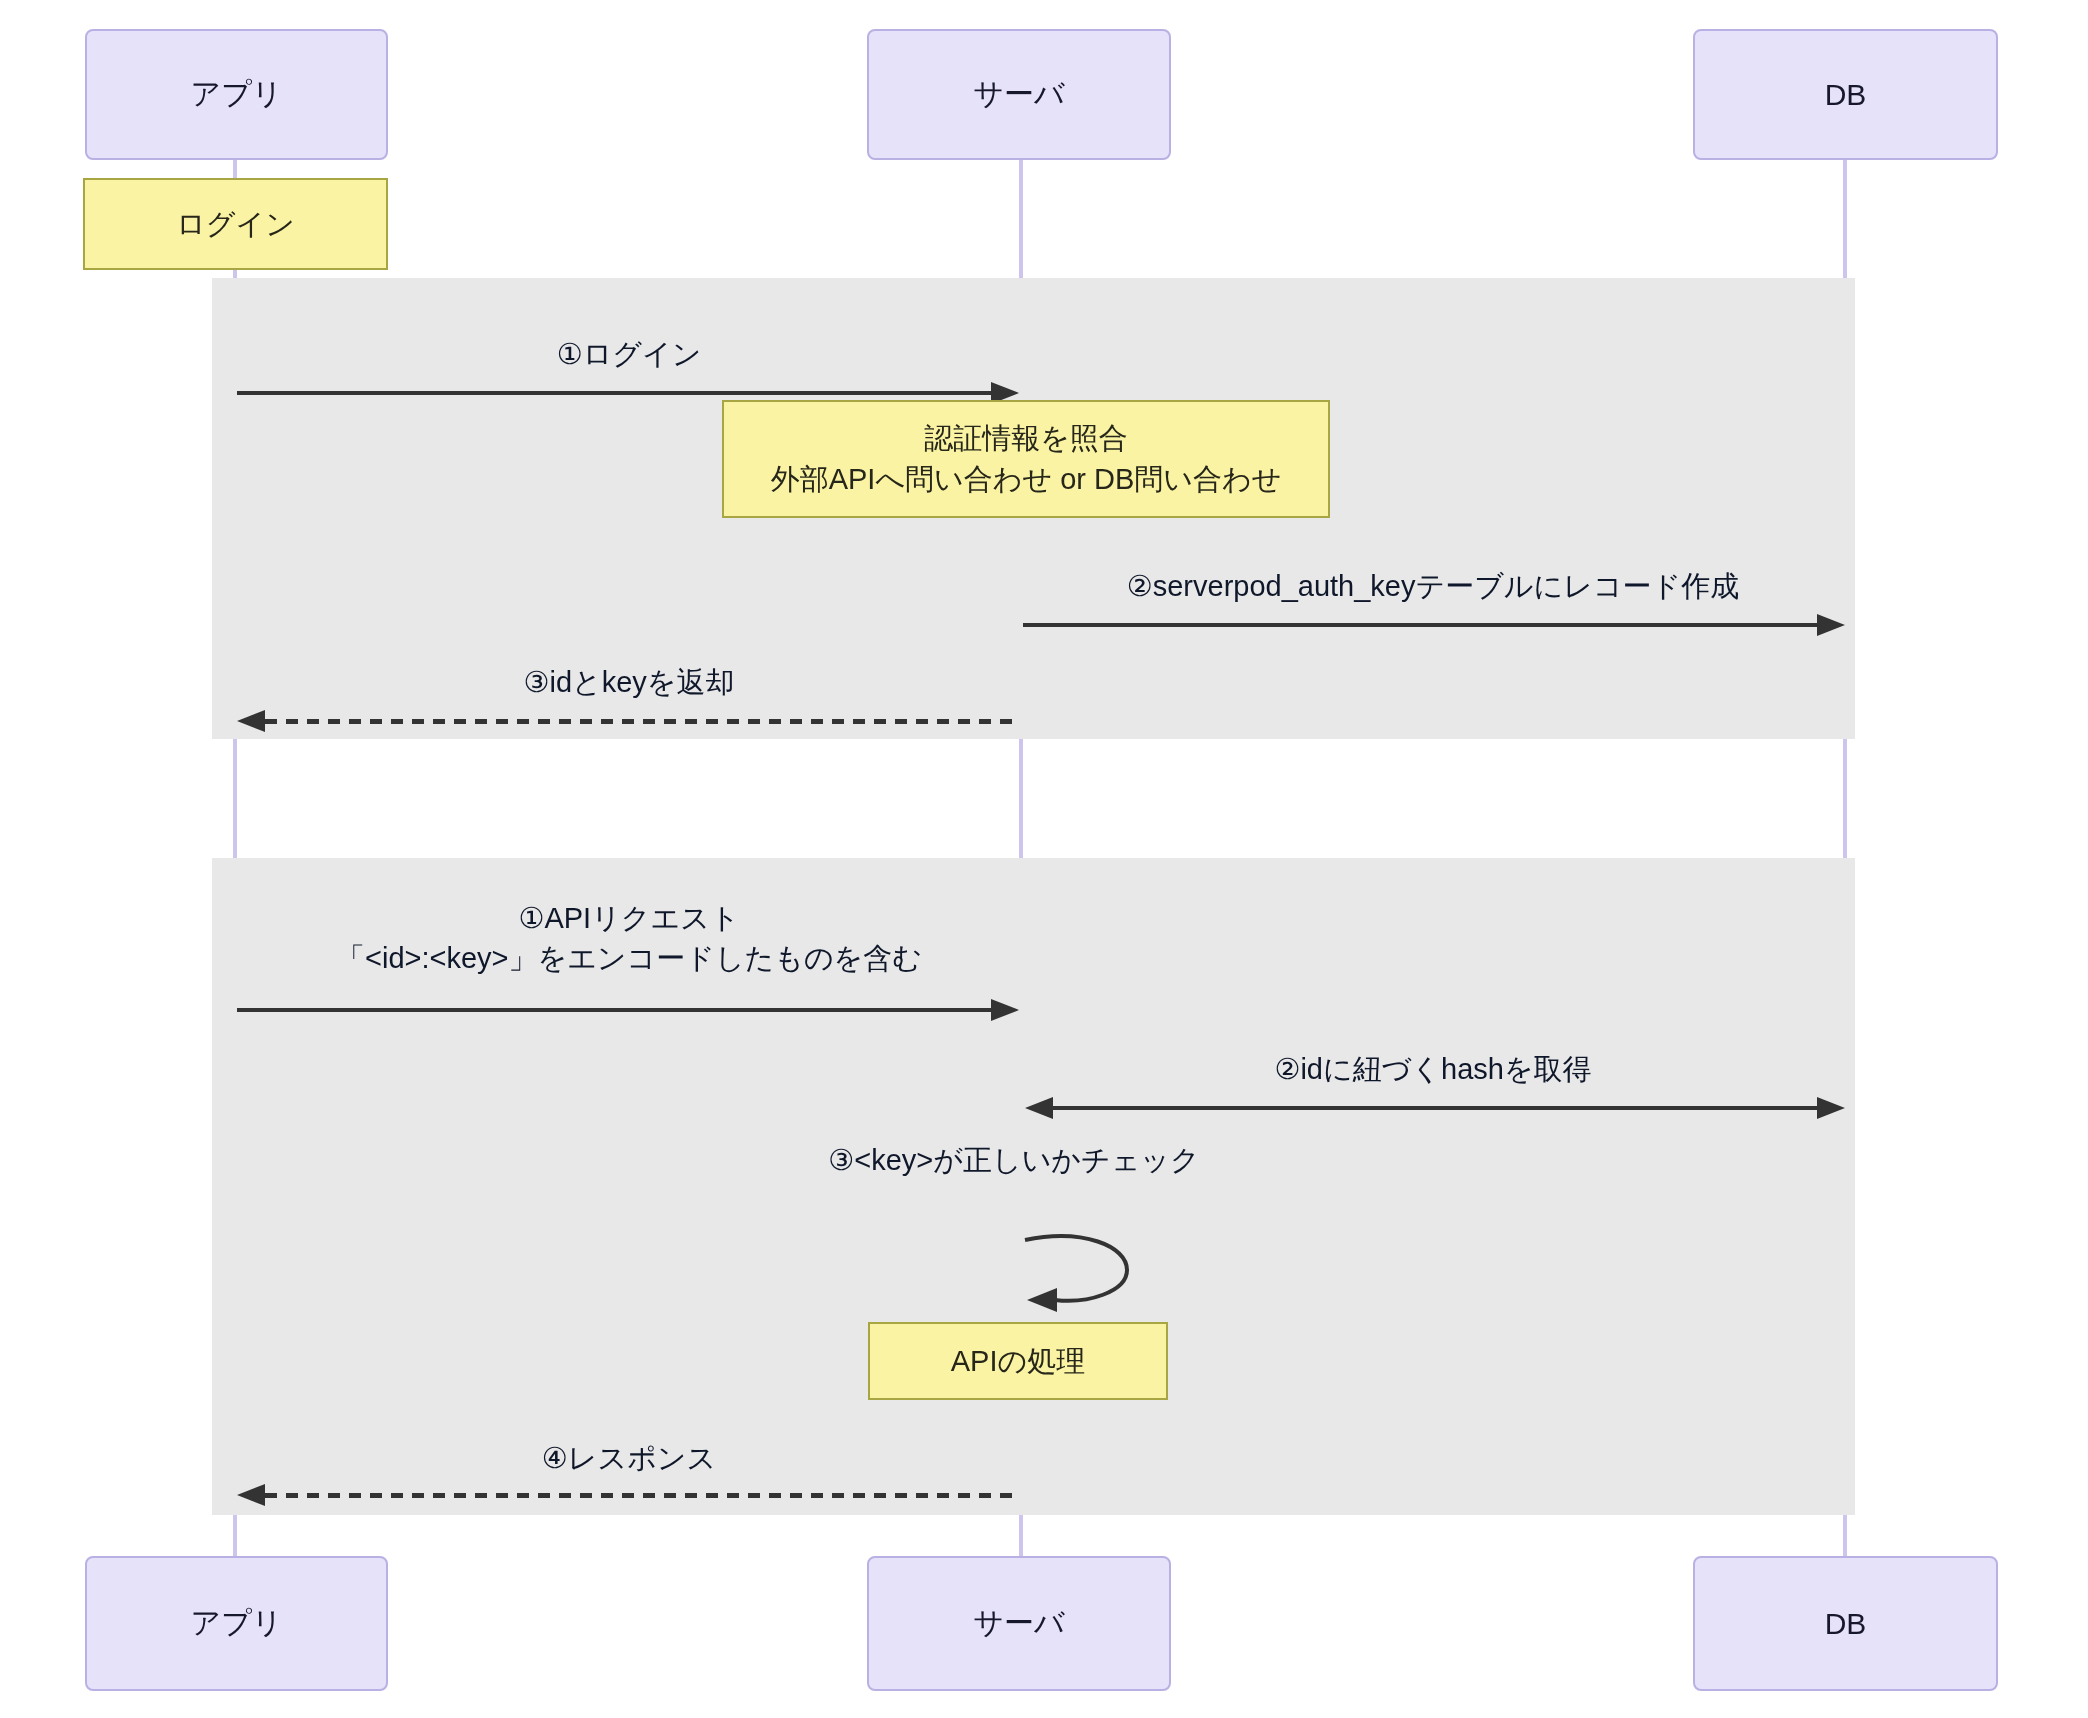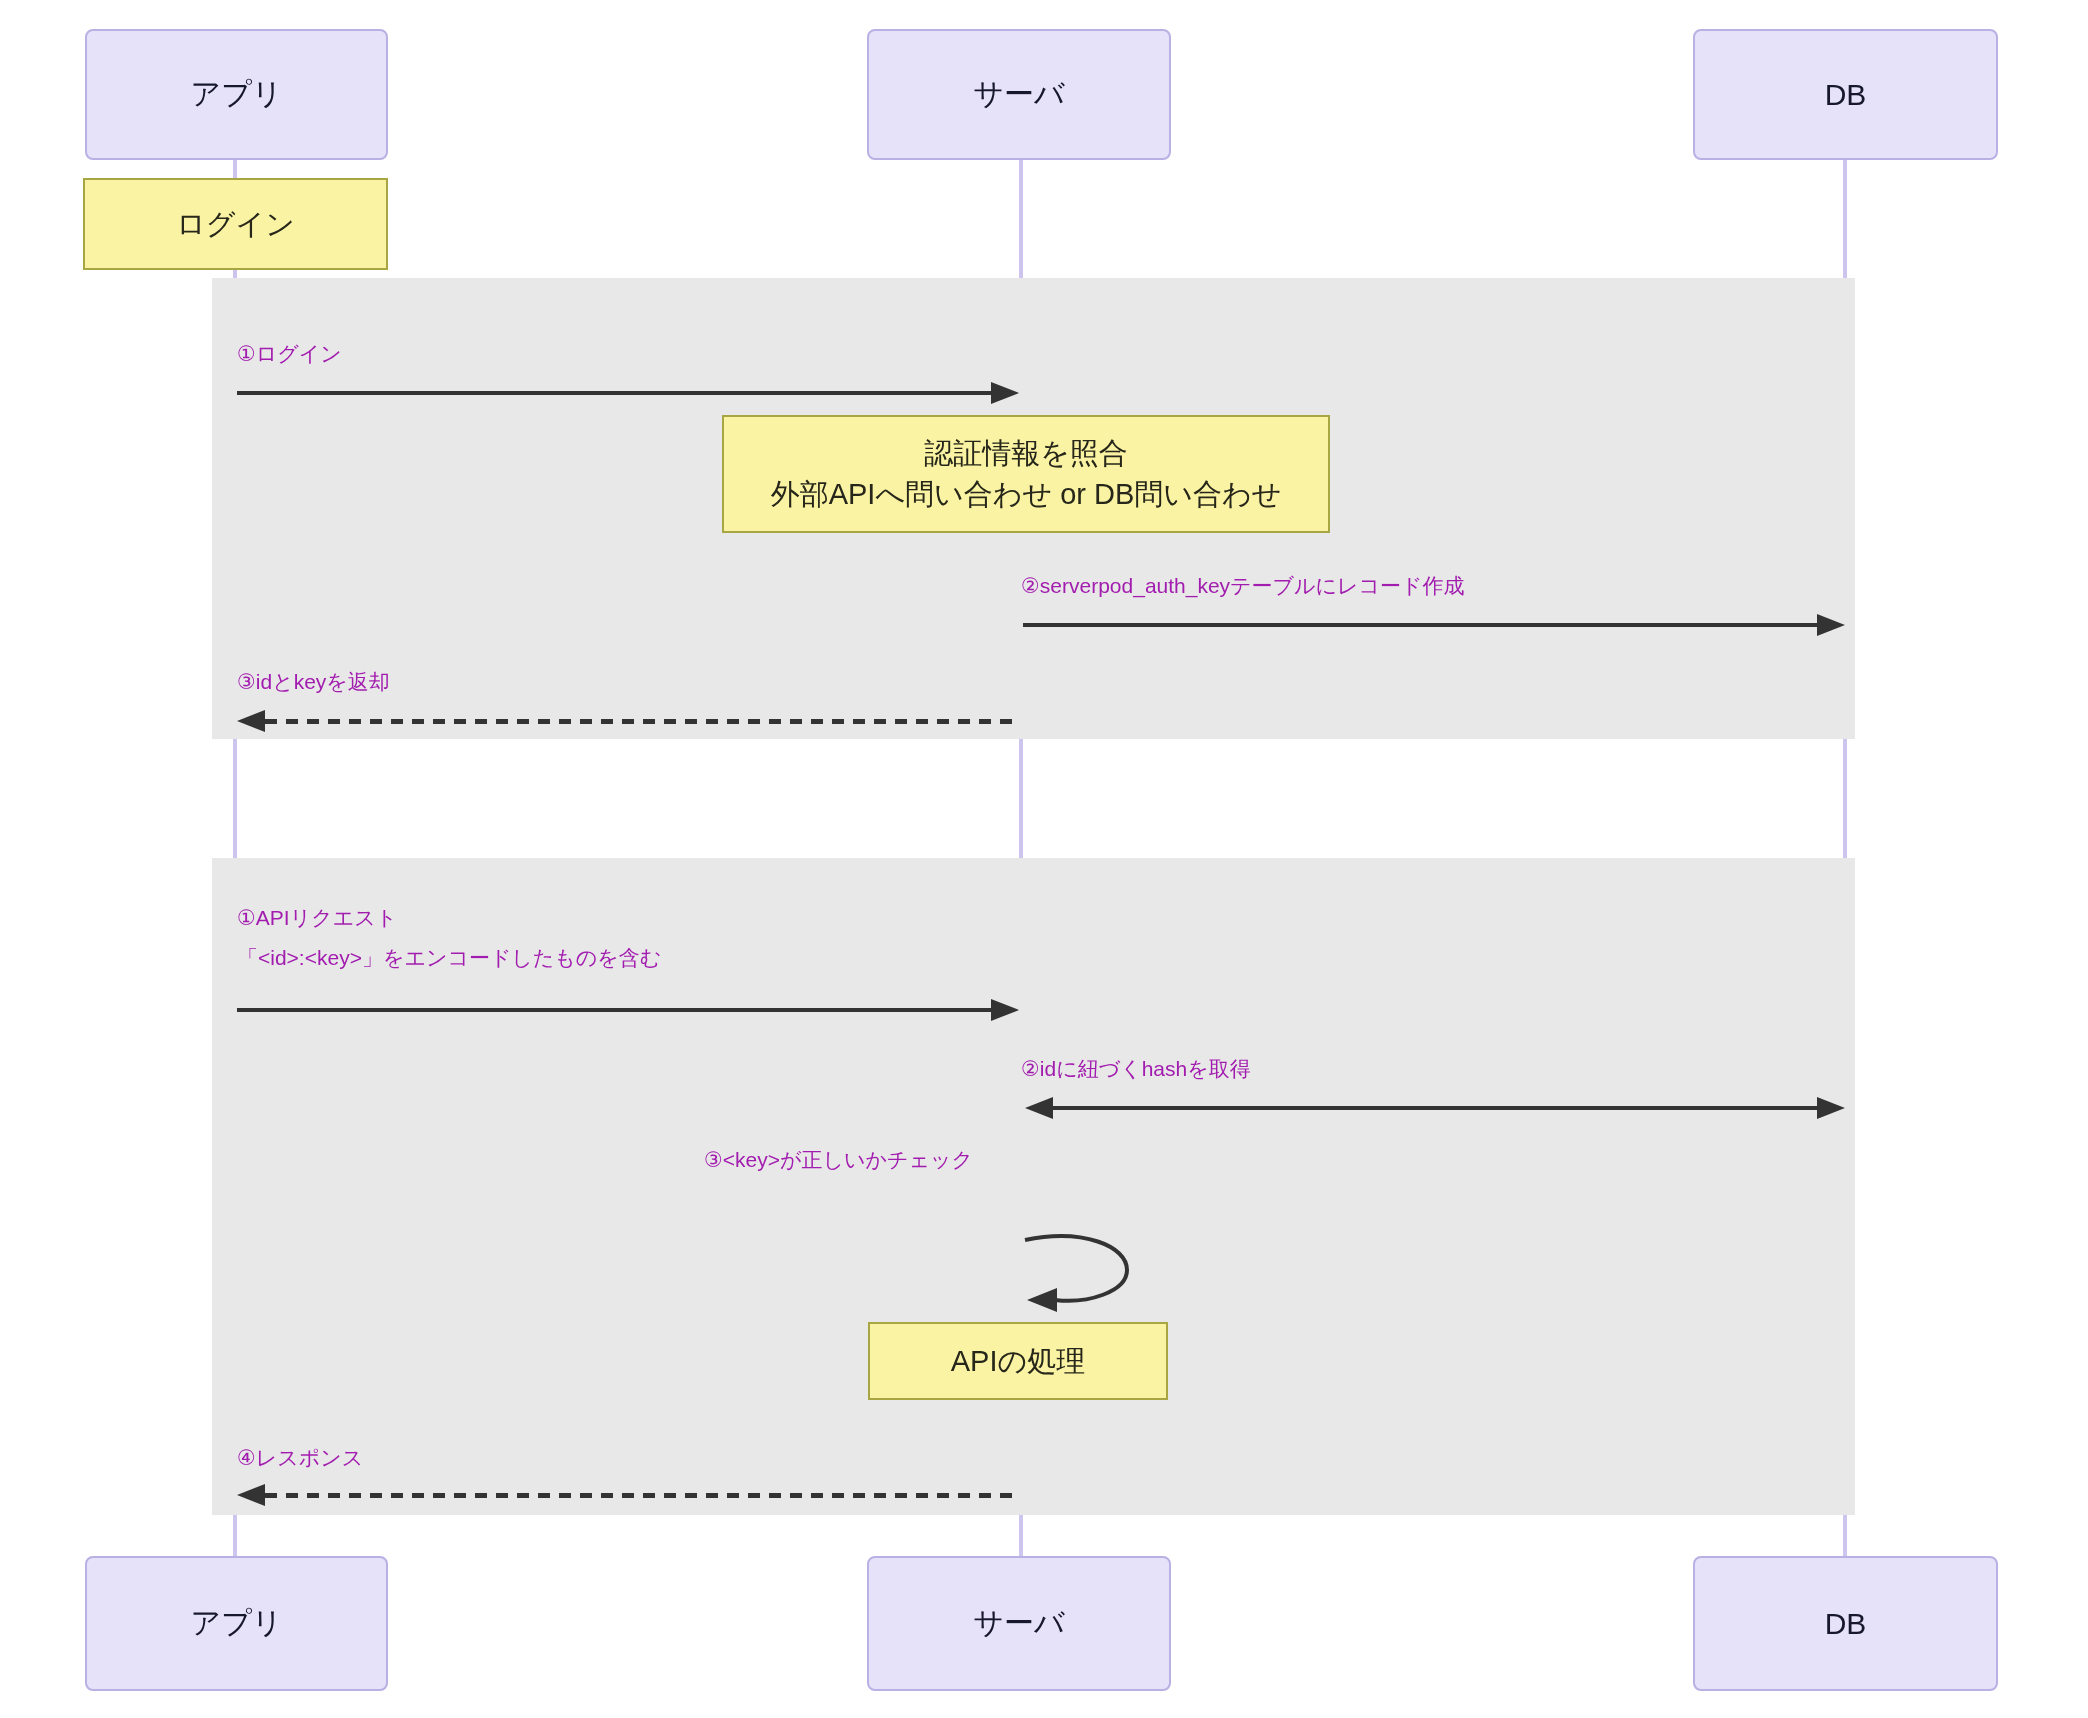--- a/index.html
+++ b/index.html
@@ -12,21 +12,21 @@
   .actor{
     position:absolute;background:#e6e2fa;border:2px solid #b9b0e3;border-radius:8px;
     display:flex;align-items:center;justify-content:center;
     font-size:30px;color:#17182b;box-sizing:border-box;text-align:center;
   }
   .note{
     position:absolute;background:#faf3a3;border:2px solid #a8a643;
     display:flex;flex-direction:column;align-items:center;justify-content:center;
     font-size:29px;color:#26261a;box-sizing:border-box;line-height:41px;text-align:center;
   }
-  .msg{position:absolute;font-size:21px;color:#a21caf;line-height:40px;}
+  .msg{position:absolute;text-align:center;font-size:29px;color:#0f172a;line-height:40px;}
   .hline{position:absolute;height:4px;background:#333333;}
   .hdash{position:absolute;height:5px;background:repeating-linear-gradient(90deg,#333333 0 12px,transparent 12px 21px);}
   .head-right{position:absolute;width:0;height:0;border-left:28px solid #333333;border-top:11px solid transparent;border-bottom:11px solid transparent;}
   .head-left{position:absolute;width:0;height:0;border-right:28px solid #333333;border-top:11px solid transparent;border-bottom:11px solid transparent;}
   .selfloop{position:absolute;}
 </style>
 </head>
 <body>
 
 <div class="canvas">
@@ -51,21 +51,21 @@
   <div class="note" style="left:83px;top:178px;width:305px;height:92px;">
     <span>ログイン</span>
   </div>
 
   <div class="msg" style="left:237px;top:334px;width:784px;">
     <span>①ログイン</span>
   </div>
   <div class="hline" style="left:237px;top:391px;width:756px;"></div>
   <div class="head-right" style="left:991px;top:382px;"></div>
 
-  <div class="note" style="left:722px;top:415px;width:608px;height:118px;">
+  <div class="note" style="left:722px;top:400px;width:608px;height:118px;">
     <span>認証情報を照合</span>
     <span>外部APIへ問い合わせ or DB問い合わせ</span>
   </div>
 
   <div class="msg" style="left:1021px;top:566px;width:824px;">
     <span>②serverpod_auth_keyテーブルにレコード作成</span>
   </div>
   <div class="hline" style="left:1023px;top:623px;width:794px;"></div>
   <div class="head-right" style="left:1817px;top:614px;"></div>
 

